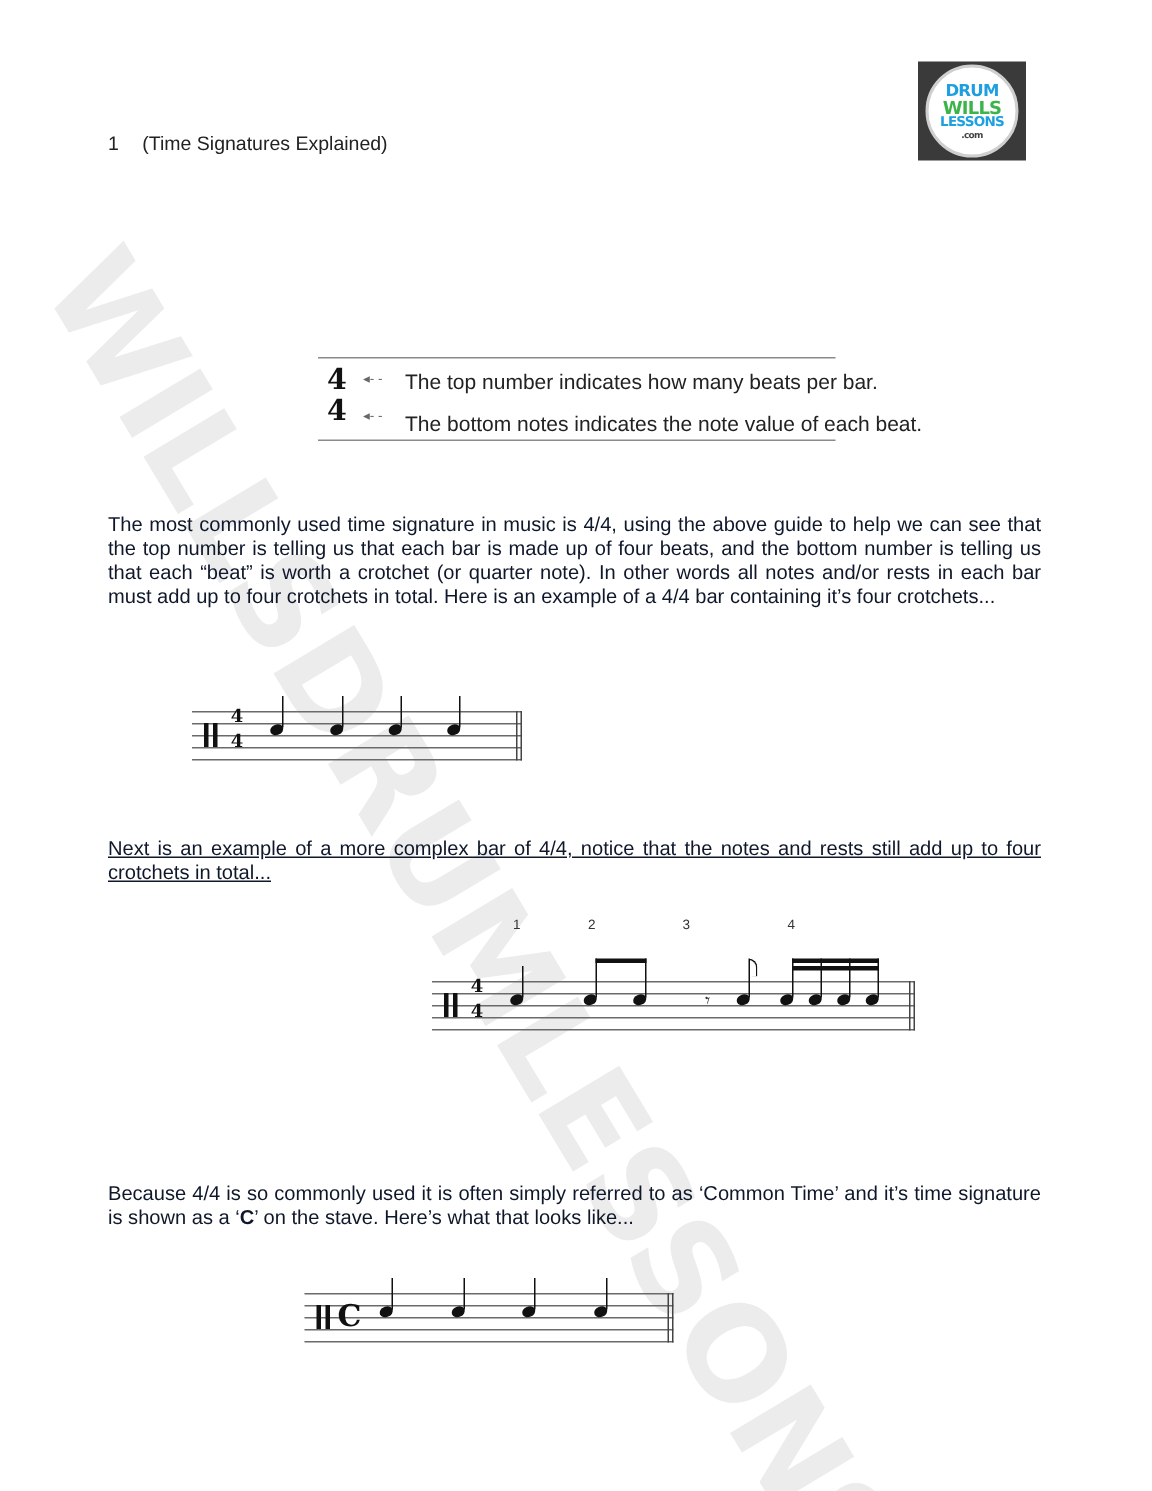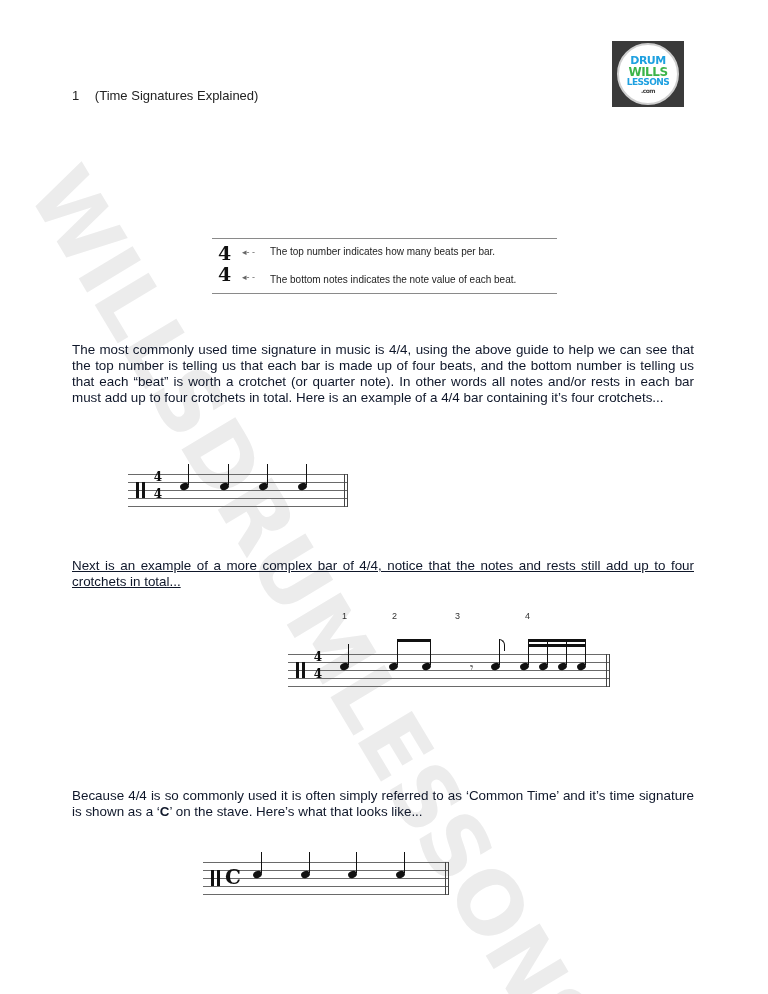--- a/index.html
+++ b/index.html
@@ -54,21 +54,21 @@
       font-size: 21px; font-weight: bold; color: #111;
       padding-left: 14px; box-sizing: border-box;
     }
     .legend-box { left: 212px; top: 238px; width: 345px; height: 56px; }
     .legend-box .rule { position: absolute; left: 0; right: 0; height: 1px; background: #8a8a8a; }
     .legend-box .num {
       position: absolute; left: 6px;
       font-family: "DejaVu Serif", serif; font-weight: bold; font-size: 19px; color: #111; line-height: 1;
     }
     .legend-box .arrow { position: absolute; left: 30px; font-size: 9px; color: #666; }
-    .legend-box .txt { position: absolute; left: 58px; font-size: 10px; color: #222; white-space: nowrap; }
+    .legend-box .txt { position: absolute; left: 58px; font-size: 14px; color: #222; white-space: nowrap; }
     .para {
       left: 72px; width: 622px;
       font-size: 13.4px; line-height: 16px;
       text-align: justify; color: #0f172a;
     }
     .para b { font-weight: bold; }
     .staff { position: absolute; }
     .staff .line { position: absolute; left: 0; height: 1px; background: #6a6a6a; }
     .staff .bar { position: absolute; width: 1px; background: #444; }
     .perc-clef { position: absolute; }

